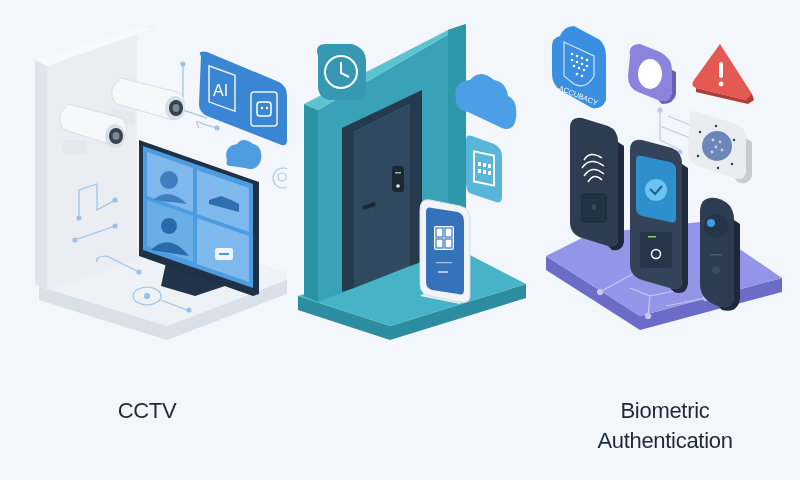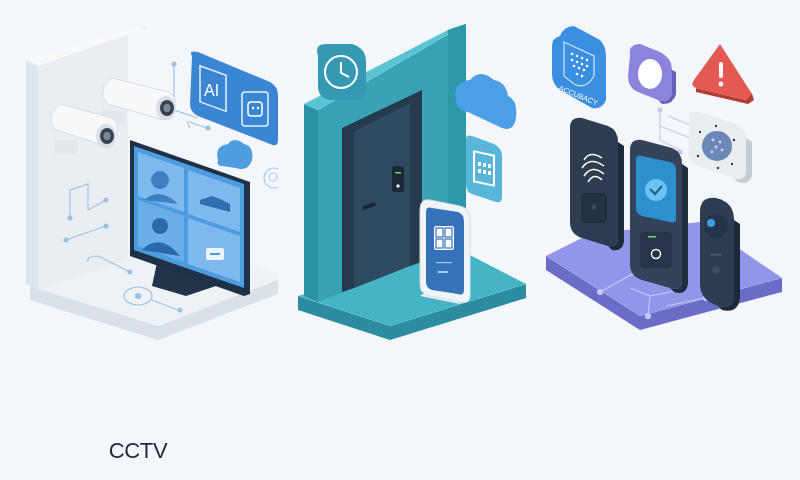--- a/index.html
+++ b/index.html
@@ -4,21 +4,21 @@
 <style>
   html,body{margin:0;padding:0;}
   body{width:800px;height:480px;overflow:hidden;background:#f3f6fa;font-family:"Liberation Sans",sans-serif;position:relative;}
   .panel{position:absolute;top:0;height:480px;}
   .scene{position:absolute;left:0;top:0;}
   .caption{position:absolute;color:#1e2a3c;font-size:22px;font-family:"Liberation Sans",sans-serif;text-align:center;line-height:28px;letter-spacing:-0.3px;}
 </style>
 </head>
 <body>
 
-<div class="panel" style="left:8px;width:270px;">
+<div class="panel" style="left:17px;width:270px;">
   <svg class="scene" width="270" height="340" viewBox="0 0 270 340">
 
     <path d="M22 300 L150 340 L280 290 L280 276 L150 326 L22 286 Z" fill="#d9e0e8"></path>
     <path d="M22 286 L150 326 L280 276 L160 238 L60 262 Z" fill="#eef2f6"></path>
 
     <path d="M18 60 L18 284 L30 290 L30 66 Z" fill="#dfe5ec"></path>
     <path d="M30 66 L30 290 L120 260 L120 34 L138 28 L138 26 L18 60 Z" fill="#eaeef3"></path>
     <path d="M18 60 L120 28 L138 28 L30 66 Z" fill="#f7f9fb"></path>
 
     <g stroke="#9cc2e6" stroke-width="1.2" fill="none">
@@ -86,21 +86,21 @@
 
       <circle cx="152" cy="180" r="9" fill="#3f7fbf"></circle>
       <path d="M136 200 Q152 186 170 204 Z" fill="#3f7fbf"></path>
       <circle cx="152" cy="226" r="8" fill="#2a6aab"></circle>
       <path d="M134 250 Q152 232 172 256 Z" fill="#2a6aab"></path>
       <path d="M192 200 L204 196 L214 200 L222 204 L222 212 L192 204 Z" fill="#2f6fae"></path>
       <rect x="198" y="248" width="18" height="12" rx="2" fill="#ffffff" opacity="0.85"></rect>
       <rect x="202" y="253" width="10" height="2" fill="#4d9ce0"></rect>
     </g>
   </svg>
-  <div class="caption" style="left:98px;top:397px;width:64px;margin-top:40px;">CCTV</div>
+  <div class="caption" style="left:98px;top:397px;width:64px;">CCTV</div>
 </div>
 
 <div class="panel" style="left:270px;width:270px;">
   <svg class="scene" width="270" height="340" viewBox="0 0 270 340">
 
     <path d="M28 310 L120 340 L256 298 L256 284 L120 326 L28 296 Z" fill="#2c8da0"></path>
     <path d="M28 296 L120 326 L256 284 L194 252 L96 276 Z" fill="#46b3c6"></path>
 
     <path d="M34 104 L34 296 L48 302 L48 110 Z" fill="#2a93a6"></path>
     <path d="M48 110 L48 302 L100 282 L178 250 L178 30 L196 24 Z" fill="#3aa2b6"></path>
@@ -255,13 +255,17 @@
 
     <g>
       <path d="M170 212 Q170 196 186 198 Q204 202 204 220 L204 296 Q204 310 188 306 Q170 300 170 284 Z" fill="#2e3c52"></path>
       <path d="M204 220 L210 224 L210 298 Q208 314 192 310 L188 306 Q204 310 204 296 Z" fill="#1d293a"></path>
       <circle cx="186" cy="226" r="12" fill="#26344a"></circle>
       <circle cx="181" cy="223" r="4" fill="#3aa0dd"></circle>
       <rect x="180" y="254" width="12" height="1.5" fill="#4a5a72"></rect>
       <circle cx="186" cy="270" r="4" fill="#3c4b62"></circle>
     </g>
   </svg>
+  <div class="caption" style="left:0;top:397px;width:270px;">
+    <div style="height:28px;line-height:28px;">Biometric</div>
+    <div style="height:32px;line-height:32px;">Authentication</div>
+  </div>
 </div>
 
 </body></html>

